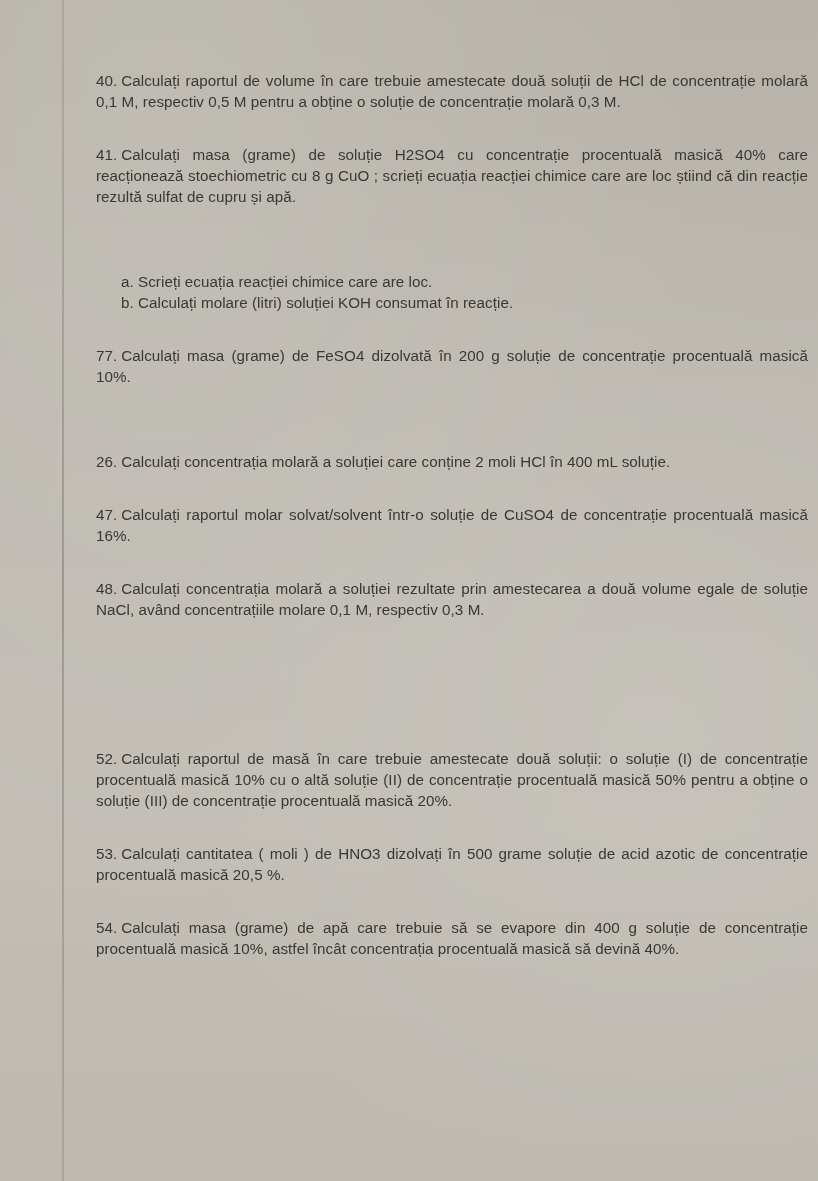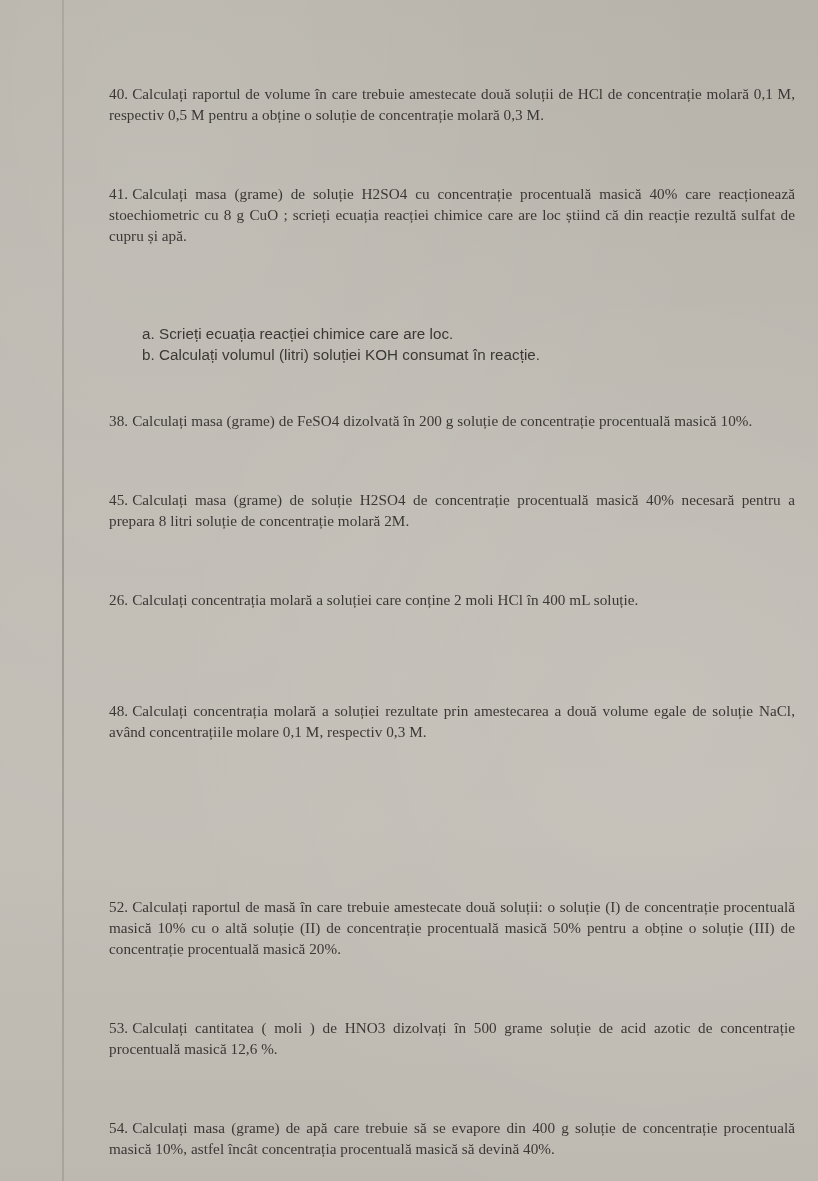--- a/index.html
+++ b/index.html
@@ -38,28 +38,27 @@
       top: 70px;
       width: 712px;
       color: #3a3835;
       font-size: 15.2px;
       line-height: 21px;
       letter-spacing: 0.05px;
       filter: blur(0.35px);
     }
     .problem {
       text-align: justify;
-      margin: 13px;
-      font-family: Liberation Serif, serif;
+      margin: 0;
     }
     .problem .num {
       margin-right: 4px;
     }
     .sub {
-      margin: 0 0 0 46px;
+      margin: 0 0 0 25px;
       text-align: left;
     }
     .gap-a { height: 32px; }
     sup { font-size: 9px; line-height: 0; vertical-align: super; }
   </style>
 </head>
 <body>
 
 <div class="paper">
   <div class="fold-line"></div>
@@ -72,58 +71,58 @@
     <div class="gap-a"></div>
 
     <p class="problem">
       <span class="num">41.</span><span>Calculați masa (grame) de soluție H2SO4 cu concentrație procentuală masică 40% care reacționează stoechiometric cu 8 g CuO ; scrieți ecuația reacției chimice care are loc știind că din reacție rezultă sulfat de cupru și apă.</span>
     </p>
     <div class="gap-a"></div>
 
     <div class="gap-a"></div>
 
     <p class="sub">a. Scrieți ecuația reacției chimice care are loc.</p>
-    <p class="sub">b. Calculați volumul (litri) soluției KOH consumat în reacție.</p>
+    <p class="sub">b. Calculați molare (litri) soluției KOH consumat în reacție.</p>
     <div class="gap-a"></div>
 
     <p class="problem">
-      <span class="num">38.</span><span>Calculați masa (grame) de FeSO4 dizolvată în 200 g soluție de concentrație procentuală masică 10%.</span>
+      <span class="num">77.</span><span>Calculați masa (grame) de FeSO4 dizolvată în 200 g soluție de concentrație procentuală masică 10%.</span>
     </p>
     <div class="gap-a"></div>
 
-    <p class="problem">
-      <span class="num">45.</span><span>Calculați masa (grame) de soluție H2SO4 de concentrație procentuală masică 40% necesară pentru a prepara 8 litri soluție de concentrație molară 2M.</span>
-    </p>
     <div class="gap-a"></div>
 
     <p class="problem">
       <span class="num">26.</span><span>Calculați concentrația molară a soluției care conține 2 moli HCl în 400 mL soluție.</span>
     </p>
     <div class="gap-a"></div>
 
+    <p class="problem">
+      <span class="num">47.</span><span>Calculați raportul molar solvat/solvent într-o soluție de CuSO4 de concentrație procentuală masică 16%.</span>
+    </p>
     <div class="gap-a"></div>
 
     <p class="problem">
       <span class="num">48.</span><span>Calculați concentrația molară a soluției rezultate prin amestecarea a două volume egale de soluție NaCl, având concentrațiile molare 0,1 M, respectiv 0,3 M.</span>
     </p>
     <div class="gap-a"></div>
 
     <div class="gap-a"></div>
 
     <div class="gap-a"></div>
 
     <div class="gap-a"></div>
 
     <p class="problem">
       <span class="num">52.</span><span>Calculați raportul de masă în care trebuie amestecate două soluții: o soluție (I) de concentrație procentuală masică 10% cu o altă soluție (II) de concentrație procentuală masică 50% pentru a obține o soluție (III) de concentrație procentuală masică 20%.</span>
     </p>
     <div class="gap-a"></div>
 
     <p class="problem">
-      <span class="num">53.</span><span>Calculați cantitatea ( moli ) de HNO3 dizolvați în 500 grame soluție de acid azotic de concentrație procentuală masică 12,6 %.</span>
+      <span class="num">53.</span><span>Calculați cantitatea ( moli ) de HNO3 dizolvați în 500 grame soluție de acid azotic de concentrație procentuală masică 20,5 %.</span>
     </p>
     <div class="gap-a"></div>
 
     <p class="problem">
       <span class="num">54.</span><span>Calculați masa (grame) de apă care trebuie să se evapore din 400 g soluție de concentrație procentuală masică 10%, astfel încât concentrația procentuală masică să devină 40%.</span>
     </p>
 
   </div>
 </div>
 

